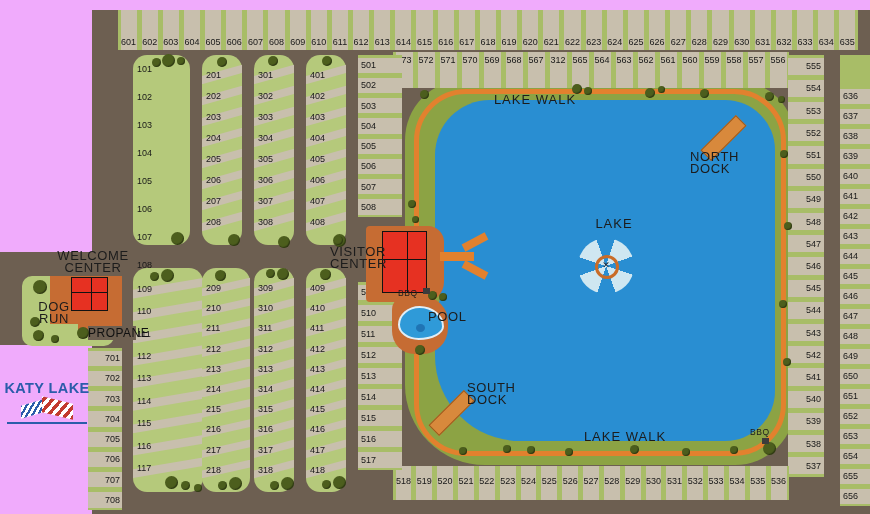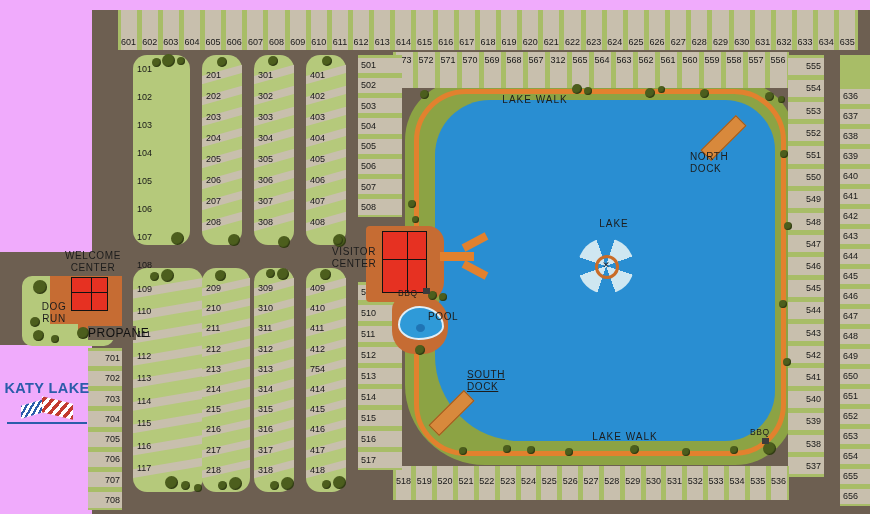--- a/index.html
+++ b/index.html
@@ -28,21 +28,21 @@
   .col-right-outer .num{left:3px;top:50%;transform:translateY(-50%);}
   .col-500 .num{left:3px;top:50%;transform:translateY(-50%);}
   .col-700 .num{right:2px;top:50%;transform:translateY(-50%);}
   
   .island{position:absolute;background:var(--island);border-radius:14px;display:flex;flex-direction:column;padding:9px 0 13px;box-sizing:border-box;z-index:2;}
   .island .cell{position:relative;flex:1;}
   .island .pad{position:absolute;left:0;right:0;top:4%;bottom:4%;background:var(--pad);
     clip-path:polygon(0 58%,100% 0,100% 42%,0 100%);}
   .island .num{position:absolute;left:4px;top:30%;font-size:9px;z-index:2;color:var(--ink);}
   
-  .map-label{position:absolute;color:#1c1c1c;font-size:10px;letter-spacing:.6px;z-index:7;line-height:12px;}
+  .map-label{position:absolute;color:#1c1c1c;font-size:13px;letter-spacing:.6px;z-index:7;line-height:12px;}
   .tree{position:absolute;border-radius:50%;background:var(--tree);z-index:6;box-shadow:inset -1px -1px 1px rgba(0,0,0,.4);}
   .bldg{position:absolute;background:var(--bldg);border:1.5px solid #121212;box-sizing:border-box;z-index:5;}
   .bldg::before{content:"";position:absolute;left:0;right:0;top:45%;border-top:1px solid #121212;}
   .bldg::after{content:"";position:absolute;top:0;bottom:0;left:55%;border-left:1px solid #121212;}
   .dock{position:absolute;width:13px;height:48px;background:#d8893c;border:1px solid #9c5a1d;z-index:5;}
   .pathbar{position:absolute;background:var(--path);z-index:4;}
   .bbq-sq{position:absolute;width:7px;height:6px;background:#3c3c3c;z-index:7;}
   
   #park{position:absolute;left:405px;top:80px;width:390px;height:385px;background:var(--park);
     border-radius:60px 60px 60px 80px;z-index:1;}
@@ -921,21 +921,21 @@
       <div class="cell">
         <i class="pad"></i>
         <span class="num">411</span>
       </div>
       <div class="cell">
         <i class="pad"></i>
         <span class="num">412</span>
       </div>
       <div class="cell">
         <i class="pad"></i>
-        <span class="num">754</span>
+        <span class="num">413</span>
       </div>
       <div class="cell">
         <i class="pad"></i>
         <span class="num">414</span>
       </div>
       <div class="cell">
         <i class="pad"></i>
         <span class="num">415</span>
       </div>
       <div class="cell">
@@ -985,21 +985,21 @@
   <div class="map-label" style="left:398px;top:287px;width:26px;font-size:8.5px;">BBQ</div>
   <div class="bbq-sq" style="left:423px;top:288px;"></div>
 
   <div class="map-label" style="left:460px;top:94px;width:150px;text-align:center;letter-spacing:1px;">LAKE WALK</div>
   <div class="map-label" style="left:560px;top:431px;width:130px;text-align:center;letter-spacing:1px;">LAKE WALK</div>
   <div class="map-label" style="left:592px;top:218px;width:44px;text-align:center;letter-spacing:1px;">LAKE</div>
   <div class="map-label" style="left:690px;top:151px;width:56px;">
     <div>NORTH</div>
       <div>DOCK</div>
   </div>
-  <div class="map-label" style="left:467px;top:369px;width:56px;text-decoration:underline;">
+  <div class="map-label" style="left:467px;top:382px;width:56px;">
     <div>SOUTH</div>
       <div>DOCK</div>
   </div>
   <div class="dock" style="left:716px;top:113px;transform:rotate(45deg);"></div>
   <div class="dock" style="left:444px;top:388px;transform:rotate(45deg);"></div>
   <div id="fountain">
     <div class="fan"></div>
     <div class="ring"></div>
     <div class="fx">✕</div>
   </div>

